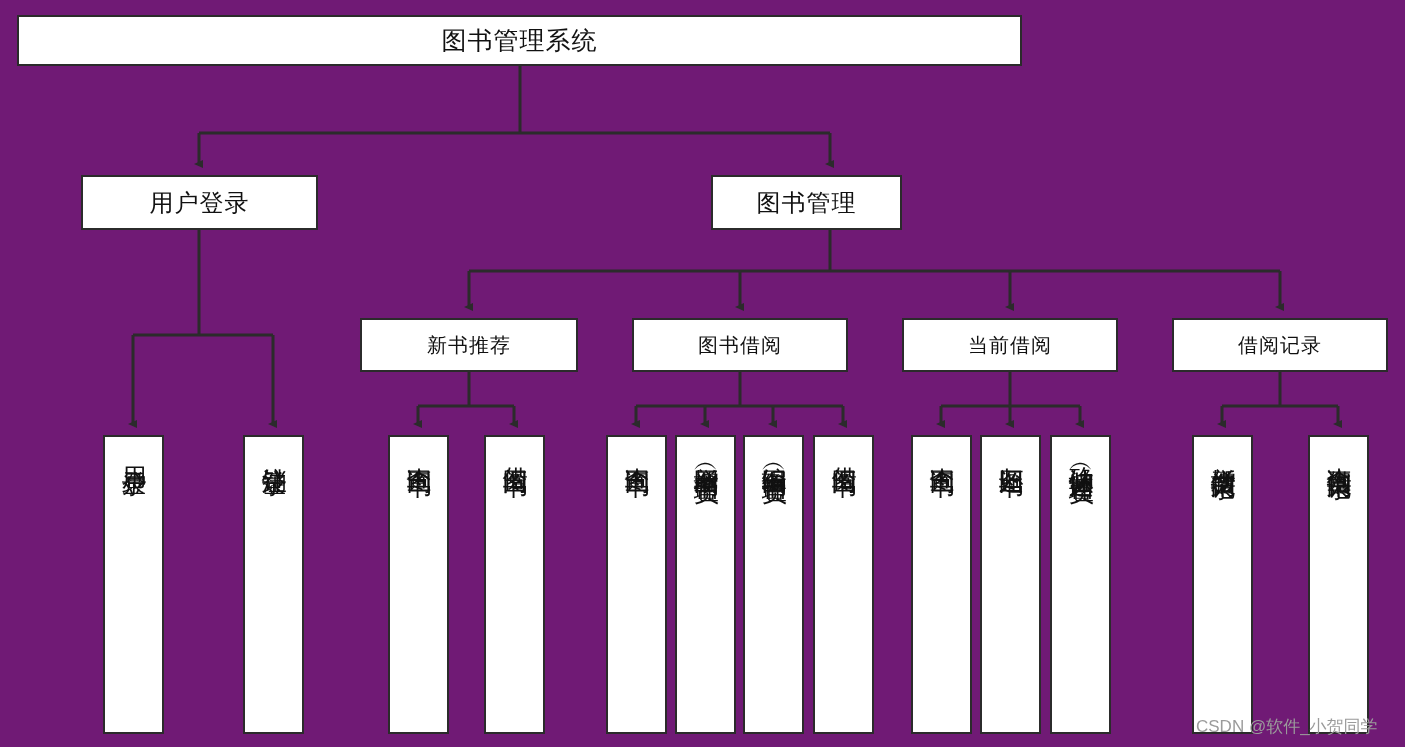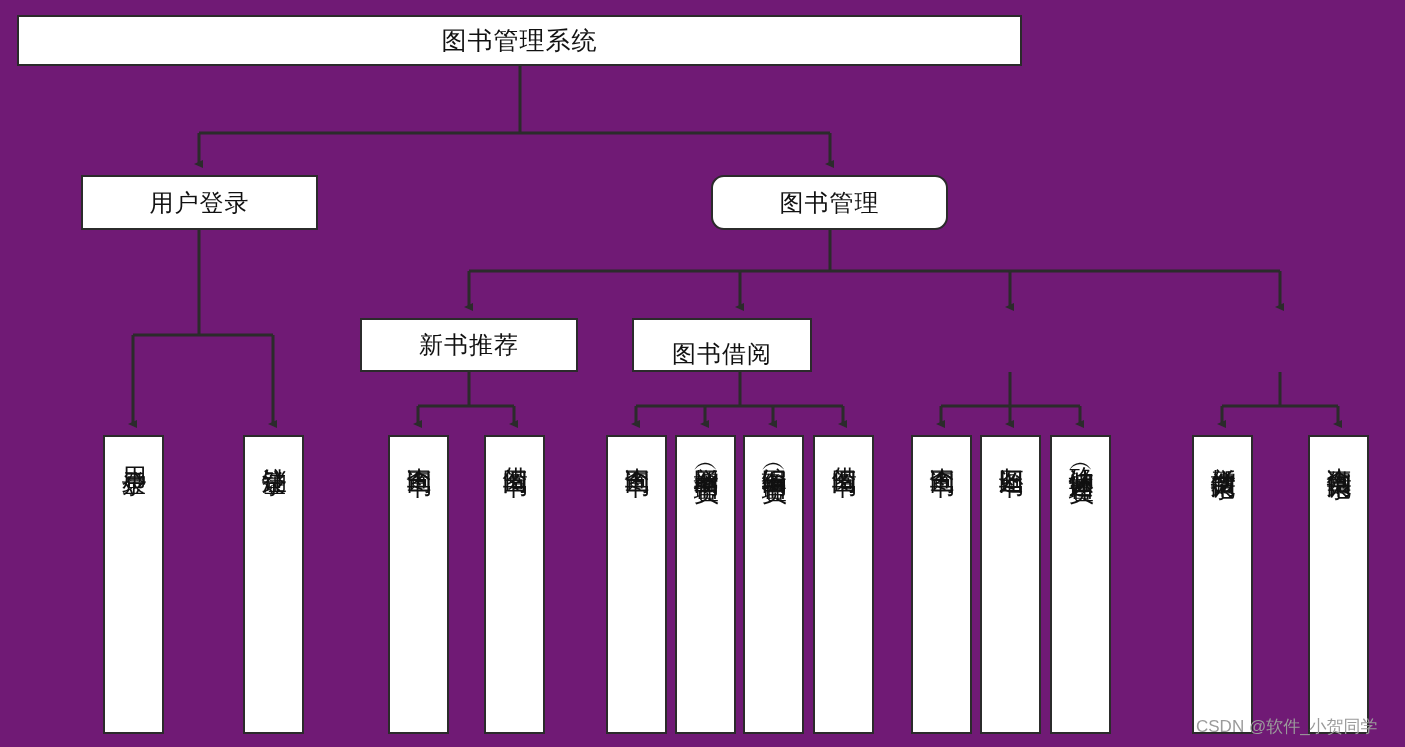--- a/index.html
+++ b/index.html
@@ -26,21 +26,21 @@
     box-sizing:border-box;
     border:2px solid #2b2b2b;
     background:#ffffff;
     display:flex;
     align-items:center;
     justify-content:center;
     text-align:center;
   }
   .node.root{ font-size:25px; }
   .node.lvl2{ font-size:24px; }
-  .node.lvl3{ font-size:24px; }
+  .node.lvl3{ font-size:20px; }
   .node.leaf{
     align-items:flex-start;
     justify-content:center;
     padding-top:10px;
   }
   .vlabel{
     writing-mode:vertical-rl;
     text-orientation:upright;
     font-size:25px;
     line-height:1.22;
@@ -119,33 +119,39 @@
   </svg>
 
   <div class="node root" style="left:17px;top:15px;width:1005px;height:51px;">
     <span class="hlabel">图书管理系统</span>
   </div>
 
   <div class="node lvl2" style="left:81px;top:175px;width:237px;height:55px;">
     <span class="hlabel">用户登录</span>
   </div>
 
-  <div class="node lvl2" style="left:711px;top:175px;width:237px;height:55px;border-radius:13px;">
+  <div class="node lvl2" style="left:711px;top:175px;width:191px;height:55px;">
     <span class="hlabel">图书管理</span>
   </div>
 
   <div class="node lvl3" style="left:360px;top:318px;width:218px;height:54px;">
     <span class="hlabel">新书推荐</span>
   </div>
 
-  <div class="node lvl3" style="left:632px;top:318px;width:180px;height:54px;align-items:flex-end;">
+  <div class="node lvl3" style="left:632px;top:318px;width:216px;height:54px;">
     <span class="hlabel">图书借阅</span>
   </div>
 
-
+  <div class="node lvl3" style="left:902px;top:318px;width:216px;height:54px;">
+    <span class="hlabel">当前借阅</span>
+  </div>
+
+  <div class="node lvl3" style="left:1172px;top:318px;width:216px;height:54px;">
+    <span class="hlabel">借阅记录</span>
+  </div>
 
   <div class="node leaf" style="left:103px;top:435px;width:61px;height:299px;">
     <span class="vlabel">用户登录</span>
   </div>
 
   <div class="node leaf" style="left:243px;top:435px;width:61px;height:299px;">
     <span class="vlabel">注销登录</span>
   </div>
 
   <div class="node leaf" style="left:388px;top:435px;width:61px;height:299px;">

